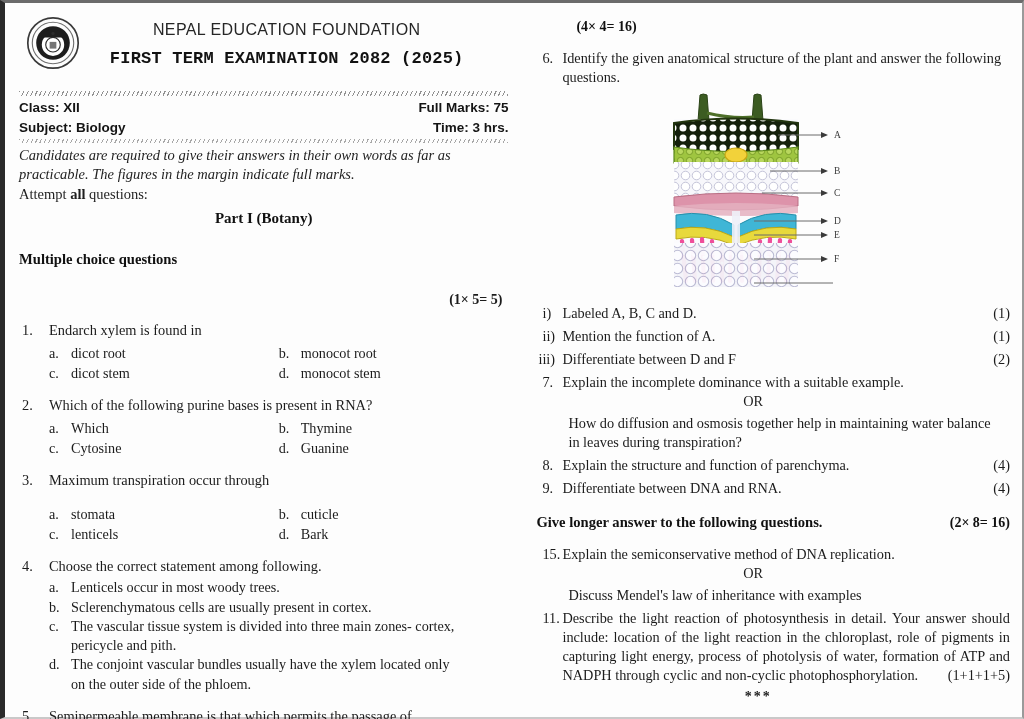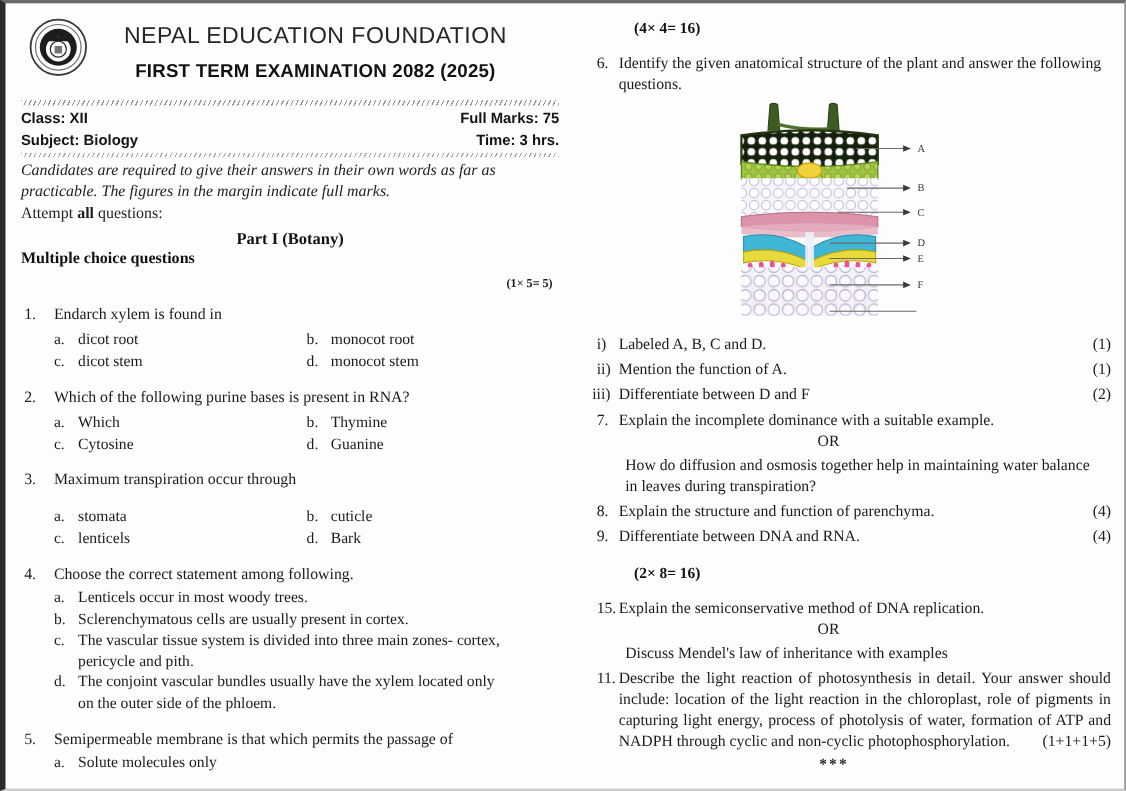--- a/index.html
+++ b/index.html
@@ -55,27 +55,27 @@
     top: 2px;
     width: 56px;
     height: 56px;
   }
   .hdr-text {
     text-align: center;
     padding-left: 46px;
   }
   .org-name {
     font-family: "Liberation Sans", "DejaVu Sans", sans-serif;
-    font-size: 21px;
+    font-size: 16px;
     letter-spacing: 0.4px;
     color: #262626;
     padding-top: 8px;
   }
   .exam-title {
-    font-family: Liberation Sans, sans-serif;
+    font-family: Liberation Mono, monospace;
     font-size: 17px;
     font-weight: bold;
     color: #121212;
     margin-top: 10px;
     letter-spacing: 0.2px;
   }
 
   .rule {
     height: 5px;
     margin: 6px 0 2px 0;
@@ -115,41 +115,41 @@
     font-size: 15px;
     margin-top: 7px;
     color: #111;
   }
 
   
   .sec-head {
     font-weight: bold;
     font-size: 14.6px;
     color: #111;
-    margin-top: 0;
+    margin-top: 24px;
   }
   .sec-head-row {
     display: flex;
     justify-content: space-between;
     align-items: baseline;
     font-weight: bold;
     font-size: 14.6px;
     color: #111;
   }
   .marks {
     font-weight: bold;
     font-size: 14px;
     white-space: nowrap;
     padding-left: 40px;
   }
   .marks-right {
     text-align: right;
     font-weight: bold;
-    font-size: 11px;
-    margin-top: 8px;
+    font-size: 14px;
+    margin-top: 24px;
     padding-right: 6px;
   }
 
   
   .q {
     margin-top: 13px;
     font-size: 14.4px;
     line-height: 1.3;
     color: #1b1b1b;
   }
@@ -577,20 +577,21 @@
         <span class="rq-body">Explain the structure and function of parenchyma.</span>
         <span class="rq-mark">(4)</span>
       </div>
       <div class="rq">
         <span class="rq-num">9.</span>
         <span class="rq-body">Differentiate between DNA and RNA.</span>
         <span class="rq-mark">(4)</span>
       </div>
 
       <div class="sec-head-row" style="margin-top:16px">
+        <span>Give longer answer to the following questions.</span>
         <span class="marks">(2× 8= 16)</span>
       </div>
 
       <div class="rq" style="margin-top:14px">
         <span class="rq-num">15.</span>
         <span class="rq-body">Explain the semiconservative method of DNA replication.</span>
       </div>
       <div class="or">OR</div>
       <div class="rq indent">
         <span class="rq-body">Discuss Mendel's law of inheritance with examples</span>

